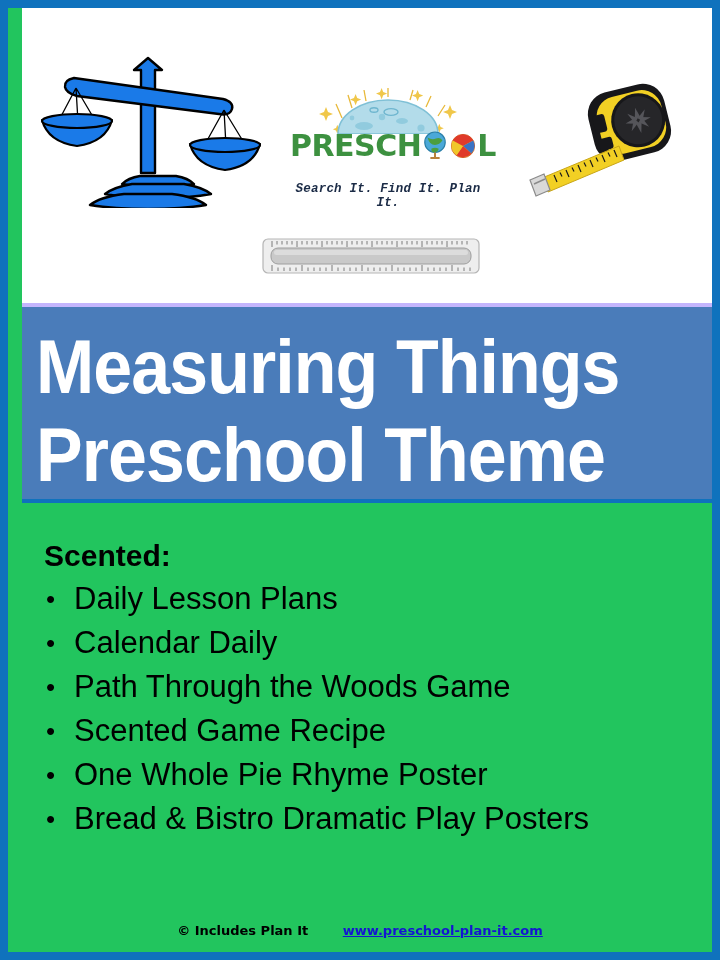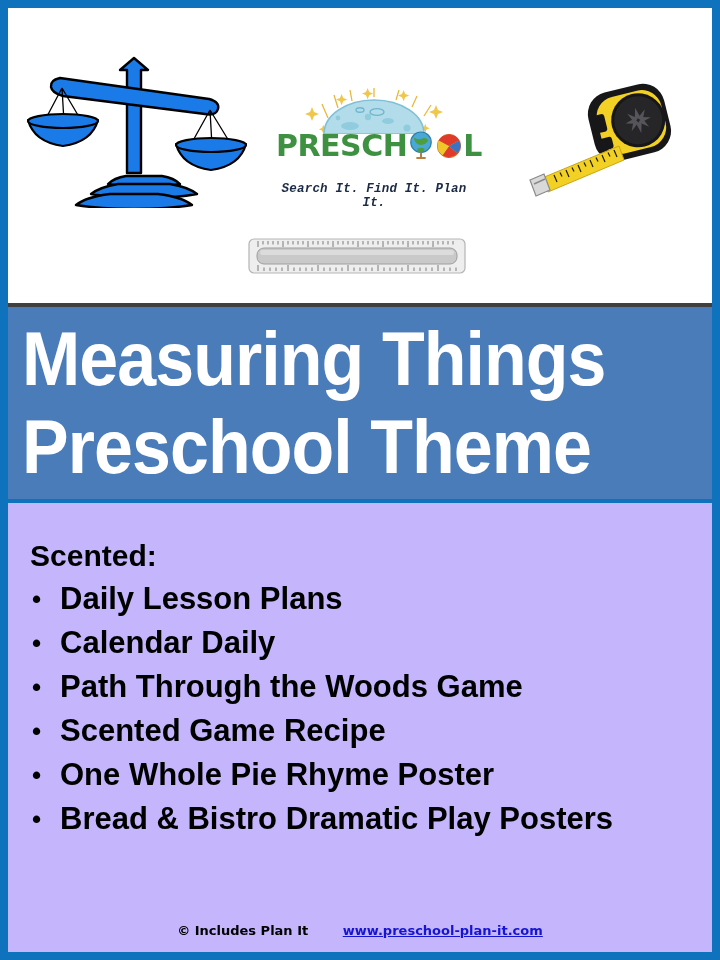--- a/index.html
+++ b/index.html
@@ -14,21 +14,22 @@
     overflow: hidden;
   }
 
   
   .poster {
     position: relative;
     width: 720px;
     height: 960px;
     box-sizing: border-box;
     border: 8px solid #0f72bd;
-    background: #c4b5fd;
+    background: #22c55e;
+    padding-left: 14px;
   }
 
   
   .image-band {
     position: relative;
     height: 295px;
     background: #ffffff;
     overflow: hidden;
   }
 
@@ -103,28 +104,28 @@
     position: absolute;
     left: 240px;
     top: 228px;
     width: 218px;
     height: 40px;
   }
 
   
   .title-band {
     background: #4a7cba;
-    border-top: 4px solid #404040;
+    border-top: 4px solid #c4b5fd;
     border-bottom: 4px solid #0f72bd;
     height: 200px;
     box-sizing: border-box;
     padding: 8px 10px 0 14px;
     display: flex;
     flex-direction: column;
-    justify-content: flex-start;
+    justify-content: flex-end;
   }
   .title-line {
     color: #ffffff;
     font-family: "Liberation Sans Narrow", "Liberation Sans", sans-serif;
     font-weight: bold;
     font-size: 76px;
     line-height: 88px;
     letter-spacing: -1px;
     transform: scaleX(0.92);
     transform-origin: left center;
@@ -149,21 +150,20 @@
     padding: 0;
   }
   .includes-list li {
     font-family: "Liberation Sans", sans-serif;
     font-size: 31px;
     line-height: 44px;
     color: #000000;
     position: relative;
     padding-left: 30px;
     white-space: nowrap;
-    font-weight: bold;
   }
   .includes-list li::before {
     content: "\2022";
     position: absolute;
     left: 2px;
     top: 0;
     font-size: 26px;
   }
 
   

